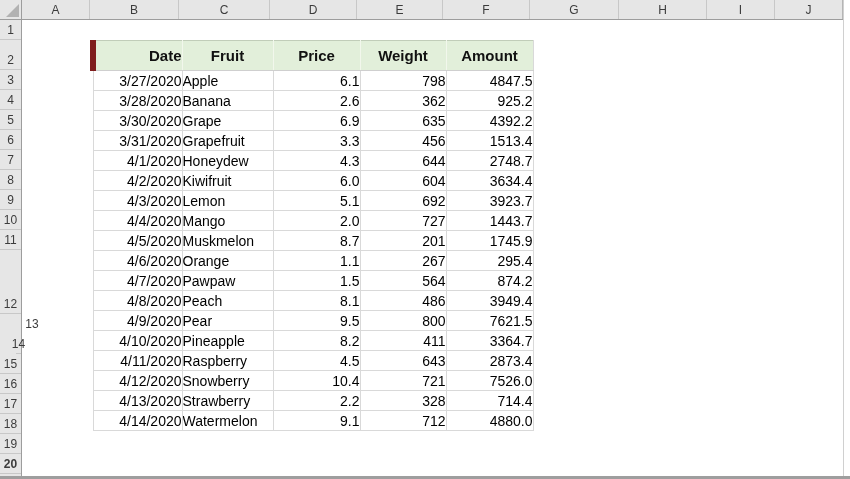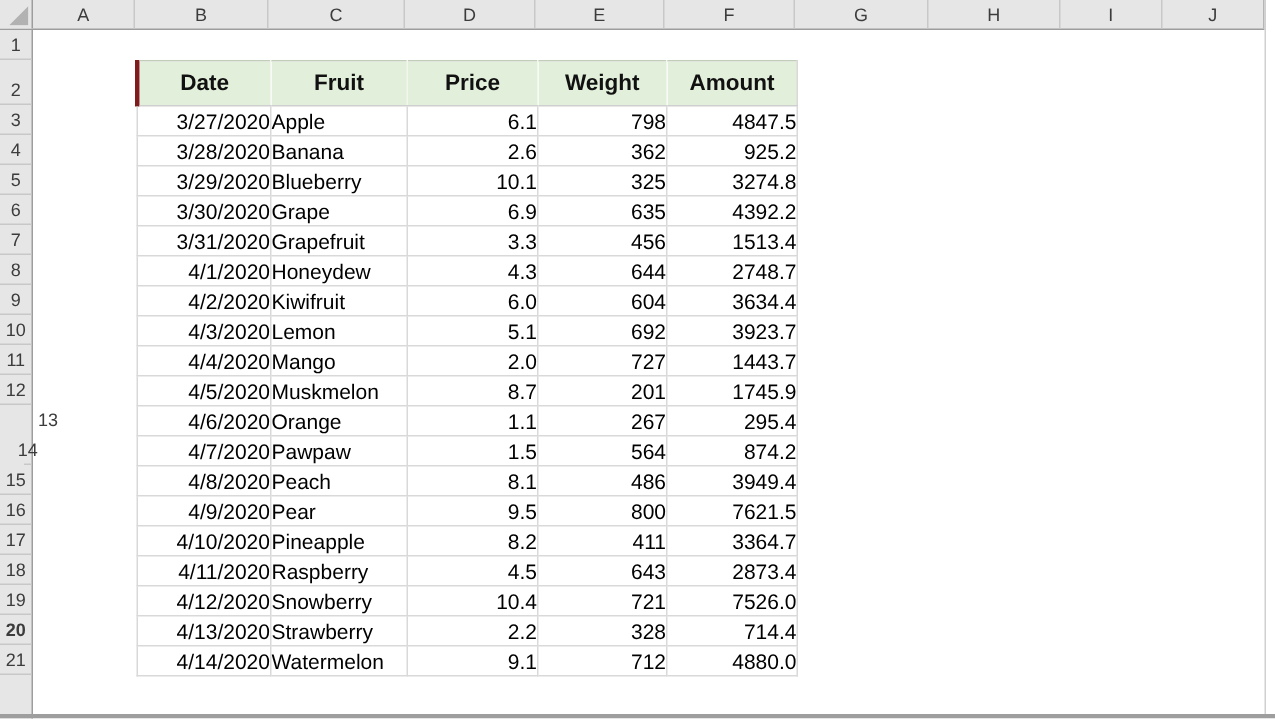--- a/index.html
+++ b/index.html
@@ -74,21 +74,21 @@
   }
   tr.green-row { height: 30px; }
   tr.green-row th {
     background: var(--table-header-fill, #e2efda);
     font-size: 15px; font-weight: bold; color: #111;
     text-align: center; vertical-align: middle;
     border-top: 1px solid #c1cdb9;
     border-bottom: 1px solid #cfcfcf;
     border-right: 1px solid #f2f7ec;
   }
-  tr.green-row th:first-child { border-left: 3px solid #7f1d1d; }
+  tr.green-row th:first-child { border-left: 6px solid #7f1d1d; text-align: right; }
   tr.green-row th:last-child  { border-right: 1px solid #d9d9d9; }
   tr.data-row { height: 20px; }
   tr.data-row td {
     font-size: 14px; color: #000;
     border-right: 1px solid #d9d9d9;
     border-bottom: 1px solid #d9d9d9;
     vertical-align: middle;
   }
   tr.data-row td:first-child { border-left: 1px solid #d9d9d9; }
   td.col-date   { text-align: right; padding-right: 3px; }
@@ -133,21 +133,21 @@
       <div class="rowcell" style="height: 30px;">2</div>
       <div class="rowcell" style="height: 20px;">3</div>
       <div class="rowcell" style="height: 20px;">4</div>
       <div class="rowcell" style="height: 20px;">5</div>
       <div class="rowcell" style="height: 20px;">6</div>
       <div class="rowcell" style="height: 20px;">7</div>
       <div class="rowcell" style="height: 20px;">8</div>
       <div class="rowcell" style="height: 20px;">9</div>
       <div class="rowcell" style="height: 20px;">10</div>
       <div class="rowcell" style="height: 20px;">11</div>
-      <div class="rowcell" style="height: 20px;">12</div>
+      <div class="rowcell" style="height: 20px; margin-top: 44px;">12</div>
       <div class="rowcell" style="height: 20px; margin-left: 32px;">13</div>
       <div class="rowcell" style="height: 20px; margin-left: 16px;">14</div>
       <div class="rowcell" style="height: 20px;">15</div>
       <div class="rowcell" style="height: 20px;">16</div>
       <div class="rowcell" style="height: 20px;">17</div>
       <div class="rowcell" style="height: 20px;">18</div>
       <div class="rowcell" style="height: 20px;">19</div>
       <div class="rowcell" style="height: 20px; font-weight: bold;">20</div>
       <div class="rowcell" style="height: 20px;">21</div>
       <div class="rowcell" style="height: 20px; margin-top: 40px;">22</div>
@@ -181,27 +181,20 @@
           <td class="col-num">4847.5</td>
         </tr>
         <tr class="data-row">
           <td class="col-date">3/28/2020</td>
           <td class="col-fruit">Banana</td>
           <td class="col-num">2.6</td>
           <td class="col-num">362</td>
           <td class="col-num">925.2</td>
         </tr>
         <tr class="data-row">
-          <td class="col-date">3/29/2020</td>
-          <td class="col-fruit">Blueberry</td>
-          <td class="col-num">10.1</td>
-          <td class="col-num">325</td>
-          <td class="col-num">3274.8</td>
-        </tr>
-        <tr class="data-row">
           <td class="col-date">3/30/2020</td>
           <td class="col-fruit">Grape</td>
           <td class="col-num">6.9</td>
           <td class="col-num">635</td>
           <td class="col-num">4392.2</td>
         </tr>
         <tr class="data-row">
           <td class="col-date">3/31/2020</td>
           <td class="col-fruit">Grapefruit</td>
           <td class="col-num">3.3</td>

